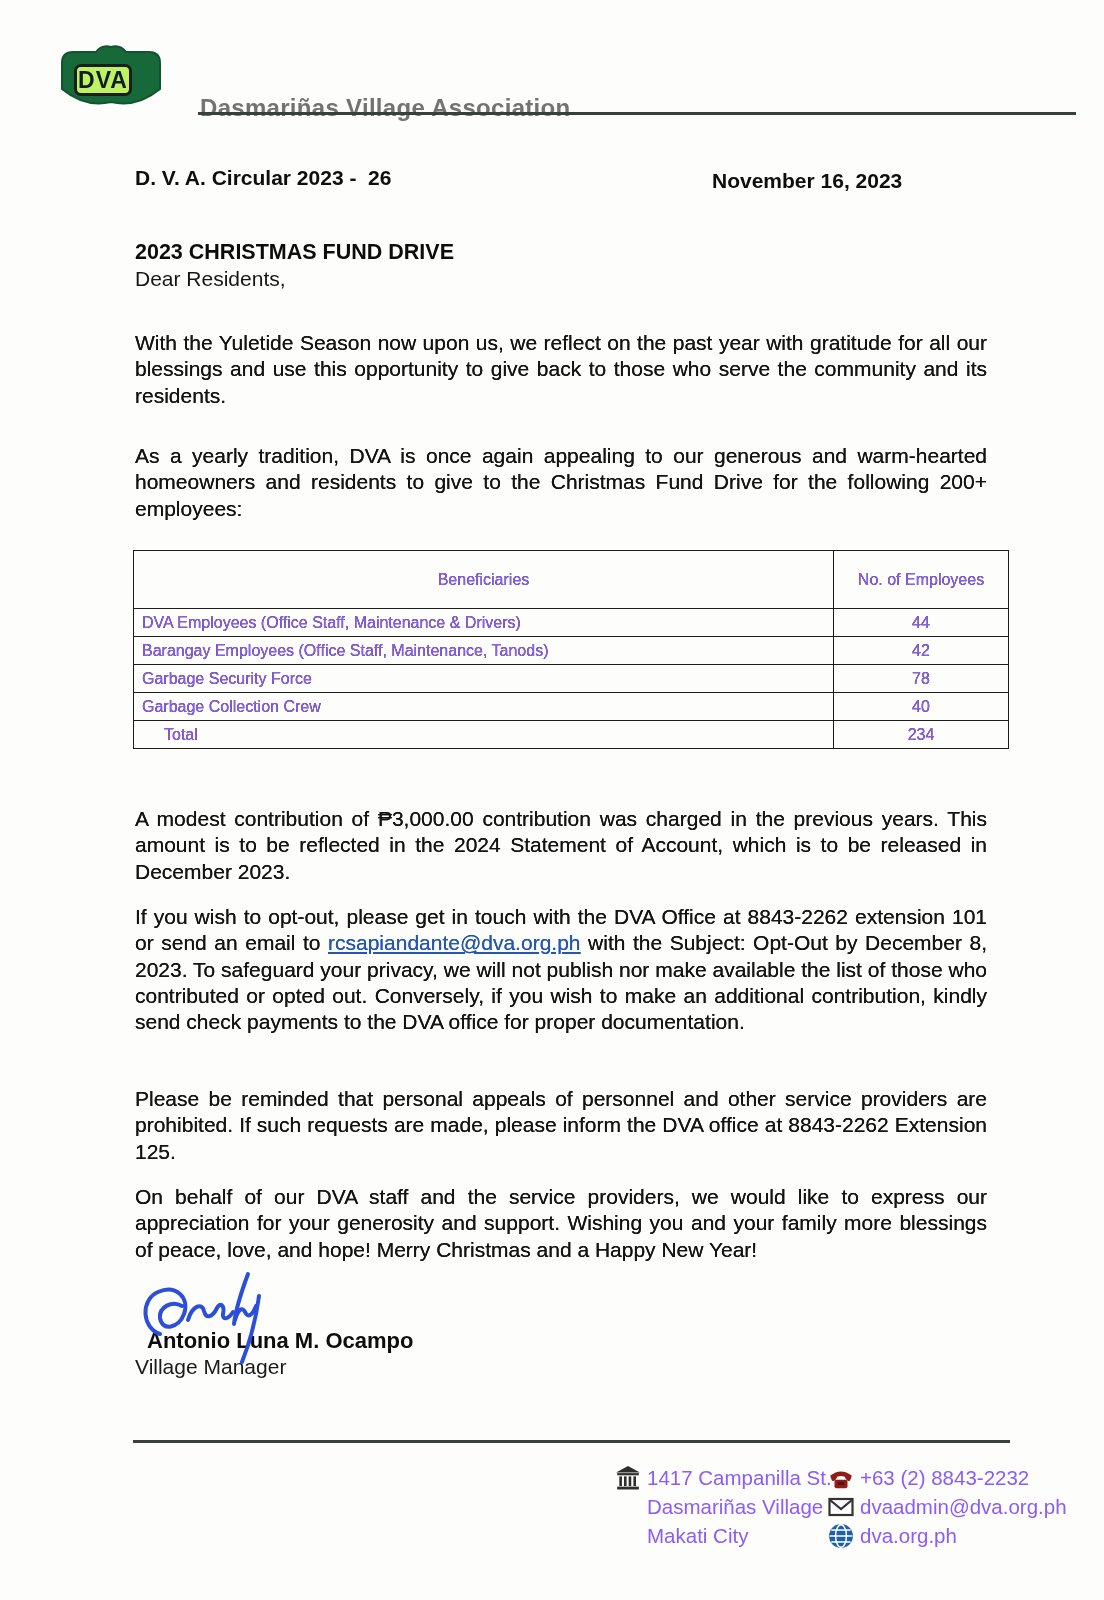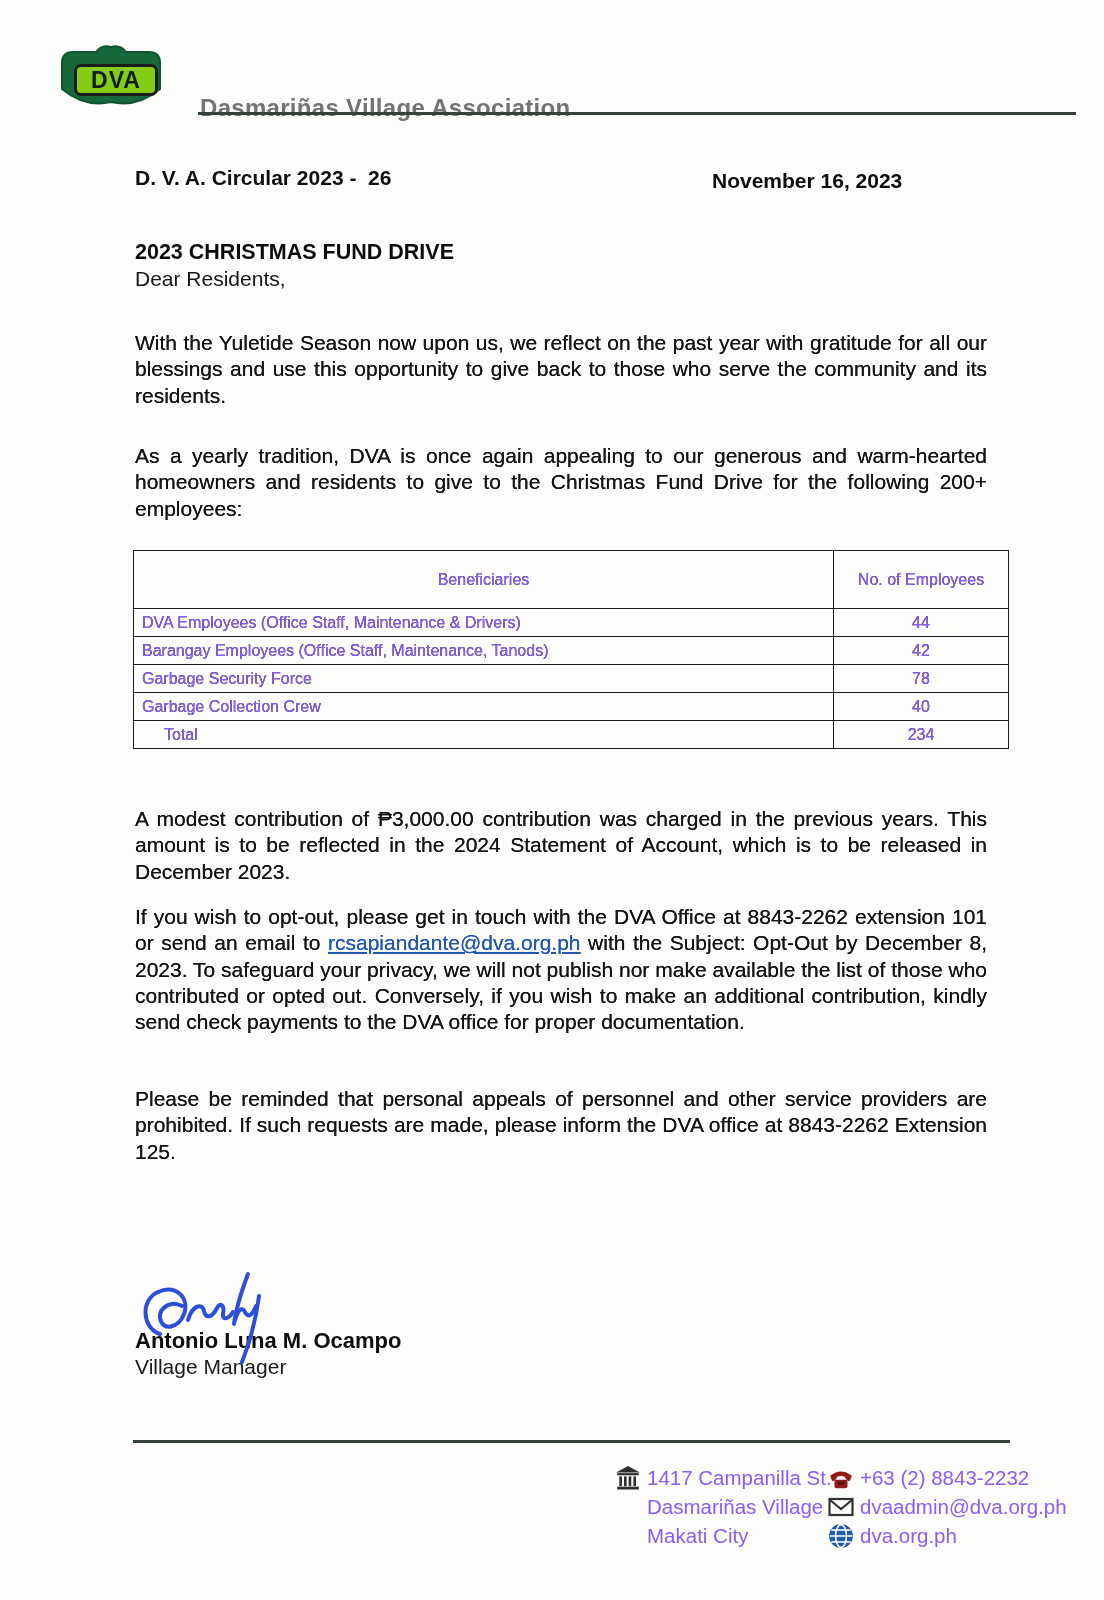--- a/index.html
+++ b/index.html
@@ -12,22 +12,22 @@
     background: #fdfdfc;
     font-family: "Liberation Sans", "DejaVu Sans", sans-serif;
     color: #161616;
     overflow: hidden;
   }
 
   
   .logo { position: absolute; left: 54px; top: 40px; width: 114px; height: 76px; }
   .logo svg { position: absolute; left: 0; top: 0; width: 100%; height: 100%; }
   .logo-plate {
-    position: absolute; left: 20px; top: 24px; width: 84px; height: 32px;
-    background: #84cc16; border: 3px solid #1c1c1c; border-radius: 7px;
+    position: absolute; left: 20px; top: 24px; width: 58px; height: 32px;
+    background: #bef264; border: 3px solid #1c1c1c; border-radius: 7px;
     display: flex; align-items: center; justify-content: center;
   }
   .logo-plate span {
     font-weight: 700; font-size: 23px; letter-spacing: 1px; color: #101c26;
   }
   .org-name {
     position: absolute; left: 200px; top: 57px;
     font-size: 24px; font-weight: 700; color: #737373; letter-spacing: 0.3px; margin-top: 37px;
   }
   .header-rule {
@@ -84,21 +84,21 @@
   .ben-table col.c2 { width: 175px; }
   .ben-table td.count { text-align: center; }
   .ben-table tr.total-row td.label { padding-left: 30px; }
 
   
   .signature-ink {
     position: absolute; left: 138px; top: 1262px; width: 172px; height: 108px;
     z-index: 3; pointer-events: none;
   }
   .signer-name {
-    position: absolute; left: 135px; top: 1328px;
+    position: absolute; left: 147px; top: 1328px;
     font-size: 22px; font-weight: 700; color: #0d0d0d; z-index: 2;
   }
   .signer-title {
     position: absolute; left: 135px; top: 1355px;
     font-size: 21px; color: #1a1a1a;
   }
 
   
   .footer-rule {
     position: absolute; left: 133px; top: 1440px; width: 877px; height: 3px;
@@ -168,20 +168,21 @@
         <td class="count">234</td>
       </tr>
     </tbody>
   </table>
 
   <p class="body-text p3">A modest contribution of ₱3,000.00 contribution was charged in the previous years. This amount is to be reflected in the 2024 Statement of Account, which is to be released in December 2023.</p>
 
   <p class="body-text p4"><span>If you wish to opt-out, please get in touch with the DVA Office at 8843-2262 extension 101 or send an email to </span><a class="email-link">rcsapiandante@dva.org.ph</a><span> with the Subject: Opt-Out by December 8, 2023. To safeguard your privacy, we will not publish nor make available the list of those who contributed or opted out.  Conversely, if you wish to make an additional contribution, kindly send check payments to the DVA office for proper documentation.</span></p>
 
   <p class="body-text p5">Please be reminded that personal appeals of personnel and other service providers are prohibited. If such requests are made, please inform the DVA office at 8843-2262 Extension 125.</p>
+  <p class="body-text p6">On behalf of our DVA staff and the service providers, we would like to express our appreciation for your generosity and support. Wishing you and your family more blessings of peace, love, and hope! Merry Christmas and a Happy New Year!</p>
 
   <svg class="signature-ink" viewBox="0 0 172 108">
     <g fill="none" stroke="#2b4fd8" stroke-width="4" stroke-linecap="round">
       <path d="M22 72 C 4 66, 2 38, 20 30 C 38 22, 52 36, 46 52 C 41 66, 24 70, 22 56 C 21 45, 34 38, 44 44"></path>
       <path d="M50 58 C 54 44, 64 40, 66 49 C 68 57, 74 56, 79 46 C 82 40, 87 43, 85 52 C 84 58, 90 58, 95 50"></path>
       <path d="M97 58 C 100 48, 104 44, 107 50 C 110 56, 114 54, 118 44"></path>
       <path d="M110 12 C 104 28, 98 46, 96 62"></path>
       <path d="M121 34 C 118 56, 112 80, 104 100"></path>
     </g>
   </svg>

